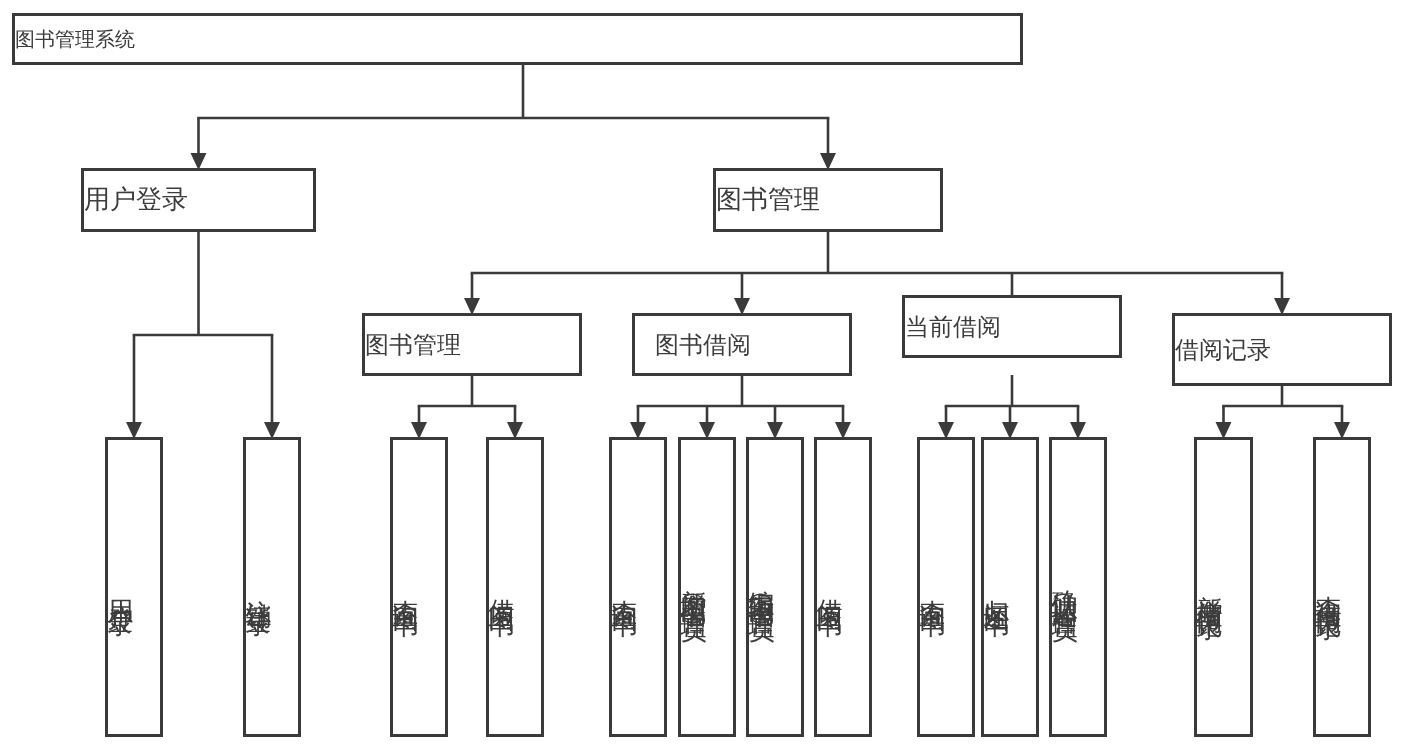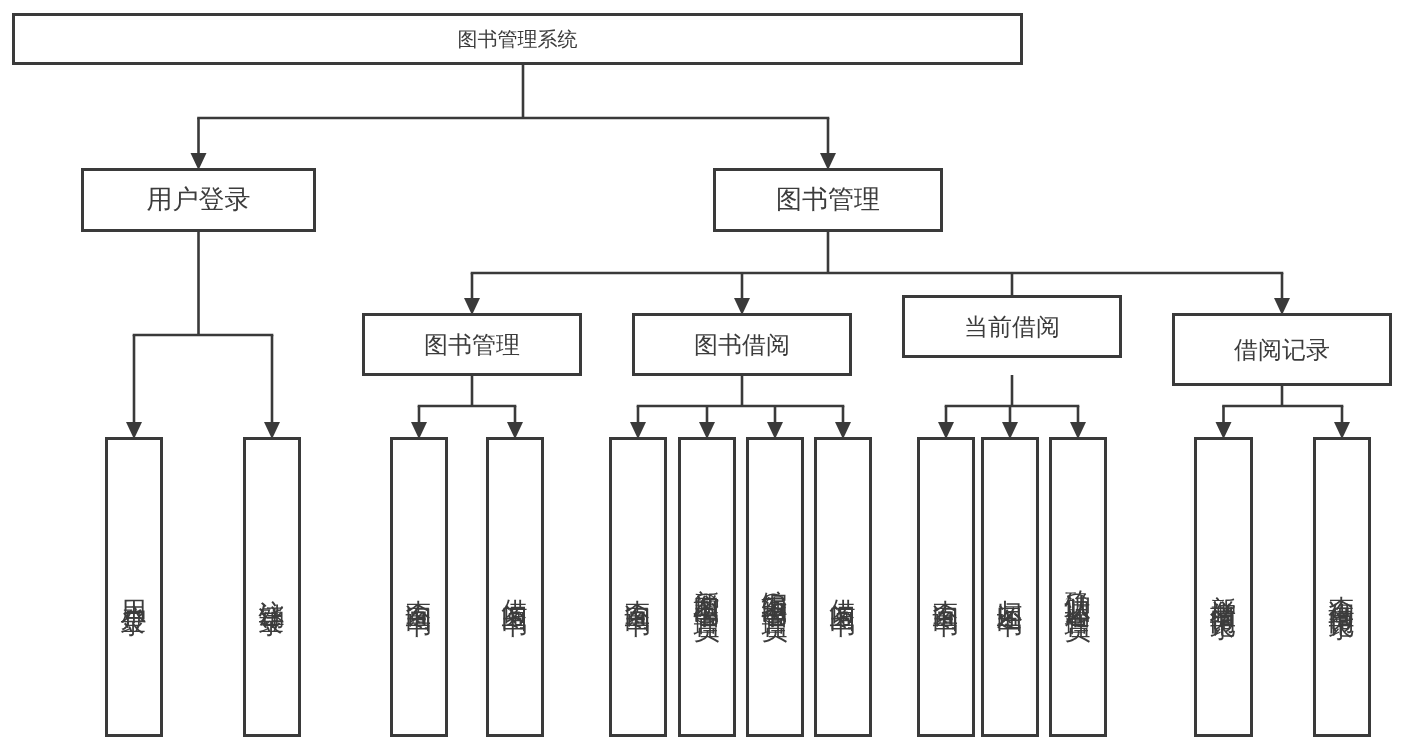--- a/index.html
+++ b/index.html
@@ -21,21 +21,21 @@
     width: 1405px;
     height: 747px;
   }
 
   .node {
     position: absolute;
     background: var(--box-bg, #ffffff);
     border: 3px solid var(--line-color, #3a3a3a);
     display: flex;
     align-items: center;
-    justify-content: center;
+    justify-content: flex-start;
     color: var(--text-color, #3c3c3c);
   }
 
   .node-label {
     white-space: nowrap;
     line-height: 1.15;
   }
 
   .node.vertical .node-label {
     writing-mode: vertical-rl;
@@ -127,21 +127,21 @@
       <div class="node vertical" style="left: 105px; top: 437px; width: 58px; height: 300px;">
         <span class="node-label">用户登录</span>
       </div>
       <div class="node vertical" style="left: 243px; top: 437px; width: 58px; height: 300px;">
         <span class="node-label">注销登录</span>
       </div>
       <div class="node" style="left: 362px; top: 313px; width: 220px; height: 63px;">
         <span class="node-label" style="font-size: 24px;">图书管理</span>
       </div>
       <div class="node" style="left: 632px; top: 313px; width: 220px; height: 63px;">
-        <span class="node-label" style="font-size: 24px;">图书借阅</span>
+        <span class="node-label" style="font-size: 24px; margin-left: 20px;">图书借阅</span>
       </div>
       <div class="node" style="left: 902px; top: 295px; width: 220px; height: 63px;">
         <span class="node-label" style="font-size: 24px;">当前借阅</span>
       </div>
       <div class="node" style="left: 1172px; top: 313px; width: 220px; height: 73px;">
         <span class="node-label" style="font-size: 24px;">借阅记录</span>
       </div>
       <div class="node vertical" style="left: 390px; top: 437px; width: 58px; height: 300px;">
         <span class="node-label">查询图书</span>
       </div>

